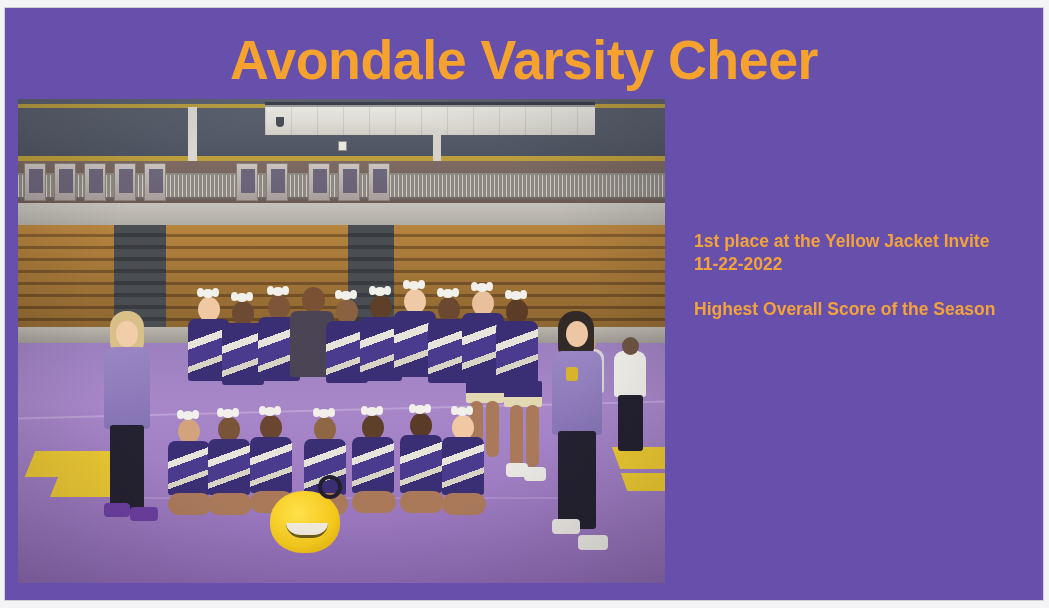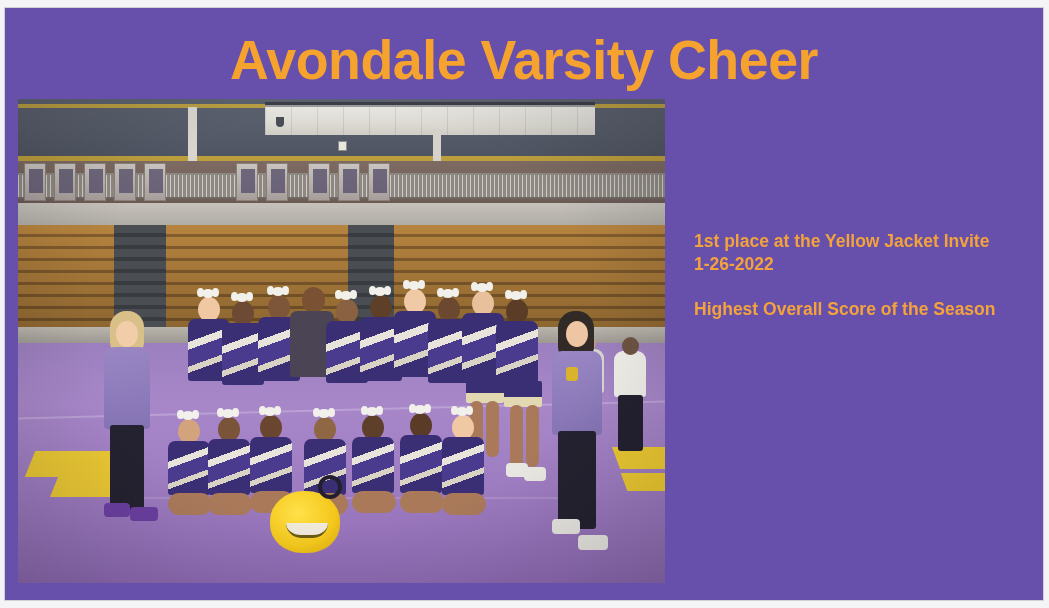--- a/index.html
+++ b/index.html
@@ -432,18 +432,18 @@
       <div class="ph legs" style="left:424px;top:394px;width:44px;height:22px;border-radius:12px;"></div>
 
       <div class="ph mascot"></div>
       <div class="ph mascot-ant" style="left:300px;top:376px;"></div>
       <div class="ph mascot-smile"></div>
 
       <div class="ph photo-vignette"></div>
     </div>
 
     <div id="caption-block">
-      <p class="caption-line">1st place at the Yellow Jacket Invite 1-26-2022</p>
+      <p class="caption-line">1st place at the Yellow Jacket Invite 11-22-2022</p>
       <p class="caption-line">Highest Overall Score of the Season</p>
     </div>
 
   </div>
 </div>
 
 </body></html>

